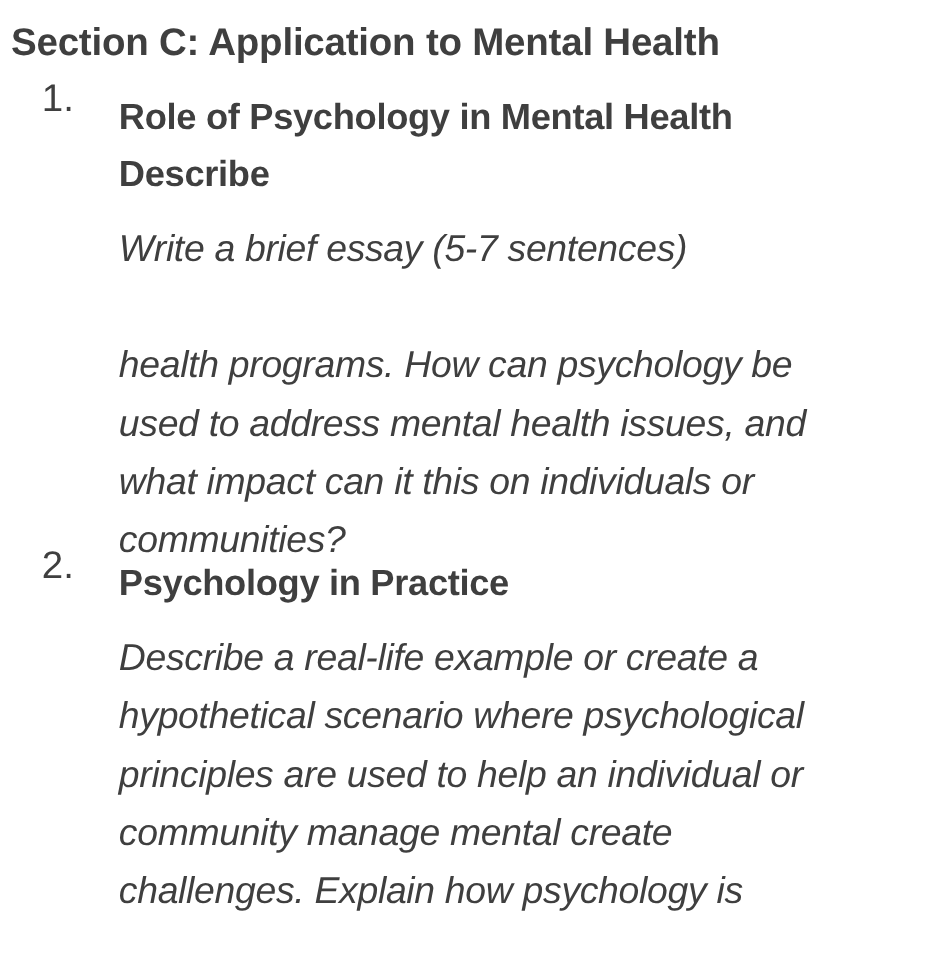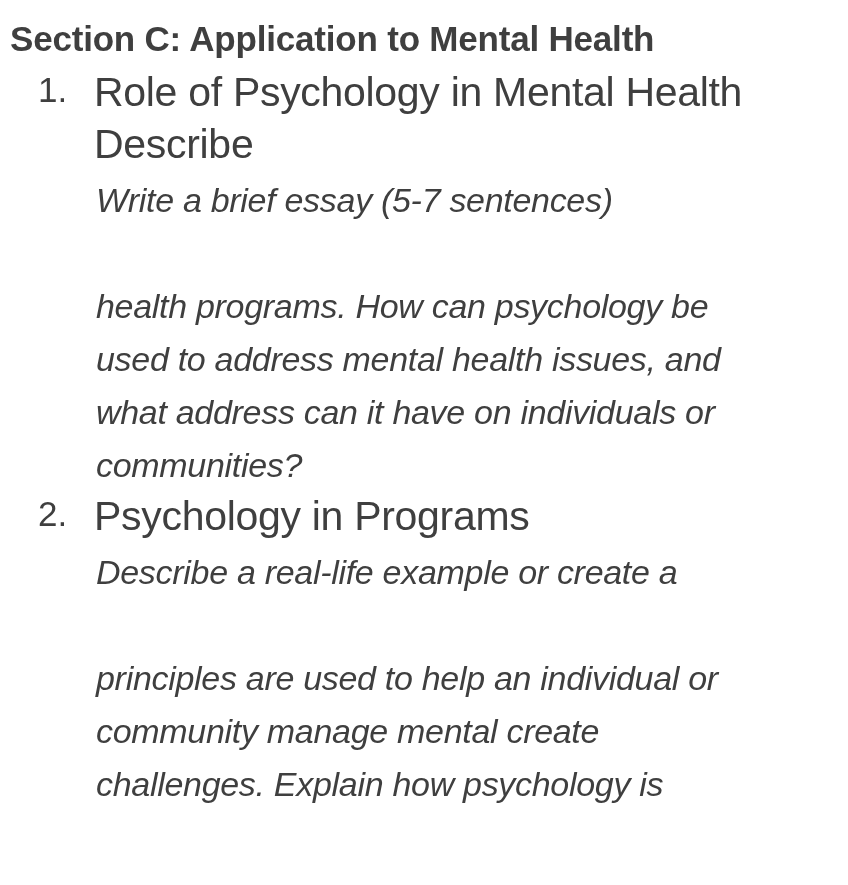--- a/index.html
+++ b/index.html
@@ -42,32 +42,32 @@
       line-height: 52px;
       font-weight: 400;
     }
     .item-body {
       position: absolute;
       left: 92px;
       top: 0;
       width: 745px;
     }
     .item-heading {
-      font-size: 41px;
-      font-weight: 400;
+      font-size: 33px;
+      font-weight: 700;
       line-height: 52px;
-      margin: 2px;
+      margin: 16px;
       letter-spacing: -0.3px;
     }
     .item-text {
       font-size: 34px;
       font-style: italic;
       font-weight: 400;
       line-height: 53px;
-      margin: 4px;
+      margin: 16px;
       letter-spacing: -0.3px;
     }
     #item-1 { top: 64px; }
     #item-2 { top: 488px; }
   </style>
 </head>
 <body>
 
 <div class="page">
 
@@ -78,35 +78,35 @@
     <div class="item-body">
       <p class="item-heading">
         <span>Role of Psychology in Mental Health</span><br>
         <span>Describe</span>
       </p>
       <p class="item-text">
         <span>Write a brief essay (5-7 sentences)</span><br>
         <br>
         <span>health programs. How can psychology be</span><br>
         <span>used to address mental health issues, and</span><br>
-        <span>what address can it have on individuals or</span><br>
+        <span>what impact can it this on individuals or</span><br>
         <span>communities?</span>
       </p>
     </div>
   </div>
 
   <div class="item" id="item-2">
     <span class="item-number">2.</span>
     <div class="item-body">
       <p class="item-heading">
-        <span>Psychology in Programs</span>
+        <span>Psychology in Practice</span>
       </p>
       <p class="item-text">
         <span>Describe a real-life example or create a</span><br>
-        <br>
+        <span>hypothetical scenario where psychological</span><br>
         <span>principles are used to help an individual or</span><br>
         <span>community manage mental create</span><br>
         <span>challenges. Explain how psychology is</span><br>
       </p>
     </div>
   </div>
 
 </div>
 
 </body></html>

